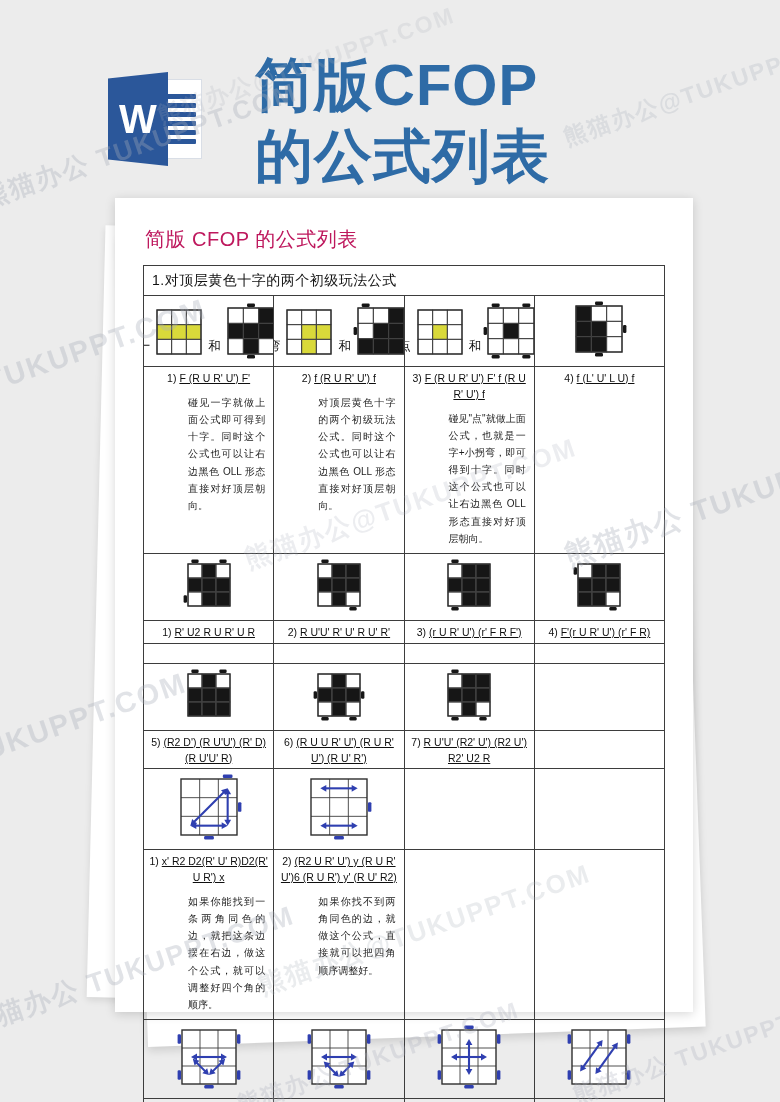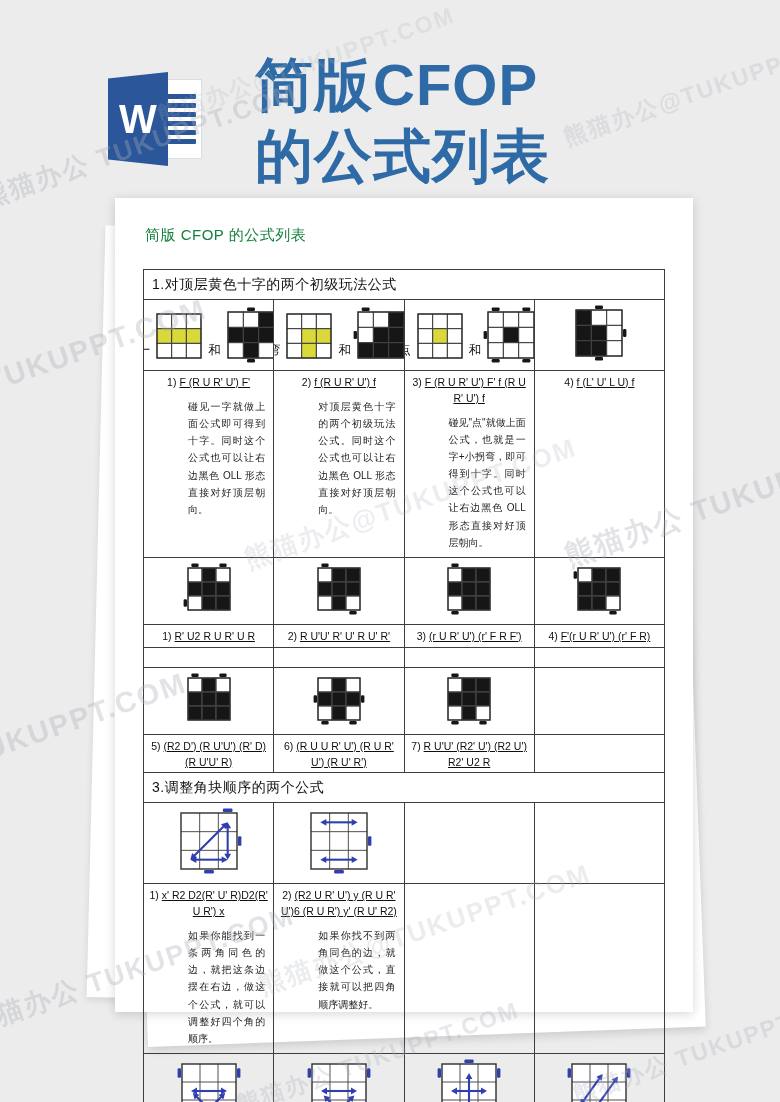--- a/index.html
+++ b/index.html
@@ -21,21 +21,21 @@
     font-size:58px;font-weight:bold;line-height:1.22;letter-spacing:1px;color:#2e6ba6;
     word-break:break-word;margin-top:12px;}
   
   .sheet{position:absolute;background:#fff;}
   .sheet-back1{left:133px;top:225px;width:558px;height:812px;transform:rotate(-2.1deg);
     box-shadow:0 4px 9px rgba(0,0,0,.13);}
   .sheet-back2{left:96px;top:232px;width:566px;height:772px;transform:rotate(1.4deg);
     box-shadow:0 3px 7px rgba(0,0,0,.10);}
   .sheet-main{left:115px;top:198px;width:578px;height:814px;
     box-shadow:0 2px 10px rgba(0,0,0,.16);padding:26px 28px;box-sizing:border-box;}
-  .doc-title{font-size:15px;color:#15803d;margin:2px 0 24px 2px;letter-spacing:.5px;}
+  .doc-title{font-size:20px;color:#be185d;margin:2px 0 12px 2px;letter-spacing:.5px;}
   
   table.formula-table{border-collapse:collapse;width:522px;table-layout:fixed;}
   .formula-table td{border:1px solid #3d3d3d;padding:0;vertical-align:top;overflow:hidden;}
   td.sec-header{font-size:14px;color:#111;padding:6px 2px 5px 8px;letter-spacing:.5px;vertical-align:middle;}
   td.dcell{text-align:center;vertical-align:middle;padding:4px 1px;}
   .dgroup{display:flex;align-items:flex-end;justify-content:center;gap:1px;}
   .dlabel{font-size:12.5px;color:#111;margin:0 0 5px 0;}
   .diag{display:inline-block;line-height:0;}
   .f-line{font-size:10.5px;text-align:center;padding:4px 2px 2px;color:#0f0f0f;line-height:1.5;}
   .f-line .u{text-decoration:underline;}
@@ -445,23 +445,20 @@
           </td>
       <td>
             <div class="f-line"><span>6)</span> <span class="u">(R U U R' U') (R U R' U') (R U' R')</span></div>
           </td>
       <td>
             <div class="f-line"><span>7)</span> <span class="u">R U'U' (R2' U') (R2 U') R2' U2 R</span></div>
           </td>
       <td></td>
     </tr>
 
-    <tr class="h-sec">
-          <td class="sec-header" colspan="4">3.调整角块顺序的两个公式</td>
-        </tr>
     <tr class="h-s3d">
       <td class="dcell"><span class="diag"><svg width="68" height="68" viewBox="-6 -6 68 68">
                 <rect x="0" y="0" width="56" height="56" fill="#fff" stroke="none"></rect>
                 <line x1="18.666666666666668" y1="0" x2="18.666666666666668" y2="56" stroke="#3d3d3d" stroke-width="0.9"></line>
                 <line x1="0" y1="18.666666666666668" x2="56" y2="18.666666666666668" stroke="#3d3d3d" stroke-width="0.9"></line>
                 <line x1="37.333333333333336" y1="0" x2="37.333333333333336" y2="56" stroke="#3d3d3d" stroke-width="0.9"></line>
                 <line x1="0" y1="37.333333333333336" x2="56" y2="37.333333333333336" stroke="#3d3d3d" stroke-width="0.9"></line>
                 <rect x="0" y="0" width="56" height="56" fill="none" stroke="#2e2e2e" stroke-width="1.4"></rect>
                 <rect rx="1.2" ry="1.2" fill="#2f3fb0" x="41.81333333333333" y="-4.4" width="9.706666666666667" height="3.4"></rect>
                 <rect rx="1.2" ry="1.2" fill="#2f3fb0" x="57" y="23.14666666666667" width="3.4" height="9.706666666666667"></rect>

